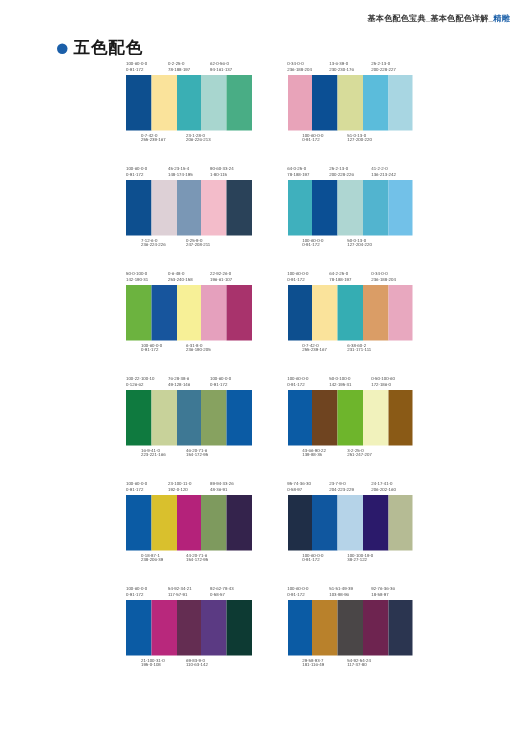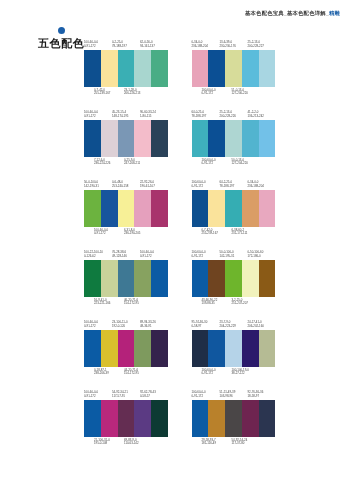--- a/index.html
+++ b/index.html
@@ -18,21 +18,21 @@
     position:absolute;top:10px;right:11px;
     font-size:5.4px;line-height:7px;
     color:#3a3a3a;letter-spacing:.15px;
     white-space:nowrap;
     font-weight:bold;
   }
   .header-line .hl-accent{color:#1a5fa8;}
 
   .title-row{
     position:absolute;left:38px;top:27px;
-    display:flex;align-items:center;gap:4px;flex-direction:column;
+    display:flex;align-items:center;gap:4px;
   }
   .bullet{
     width:7px;height:7px;border-radius:50%;
     background:#1b5fa9;flex:0 0 auto;
   }
   .title-text{
     font-size:11px;font-weight:bold;color:#1a1a1a;
     letter-spacing:.6px;line-height:11px;
   }
 

